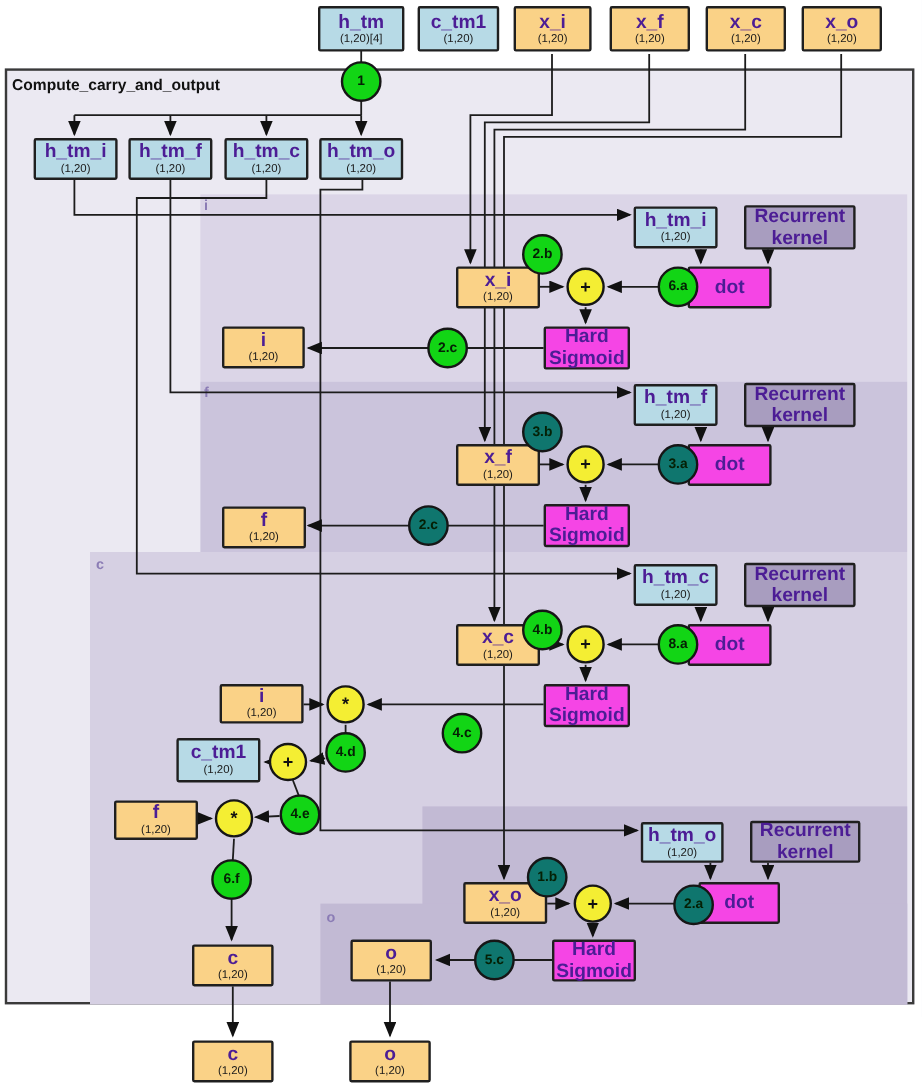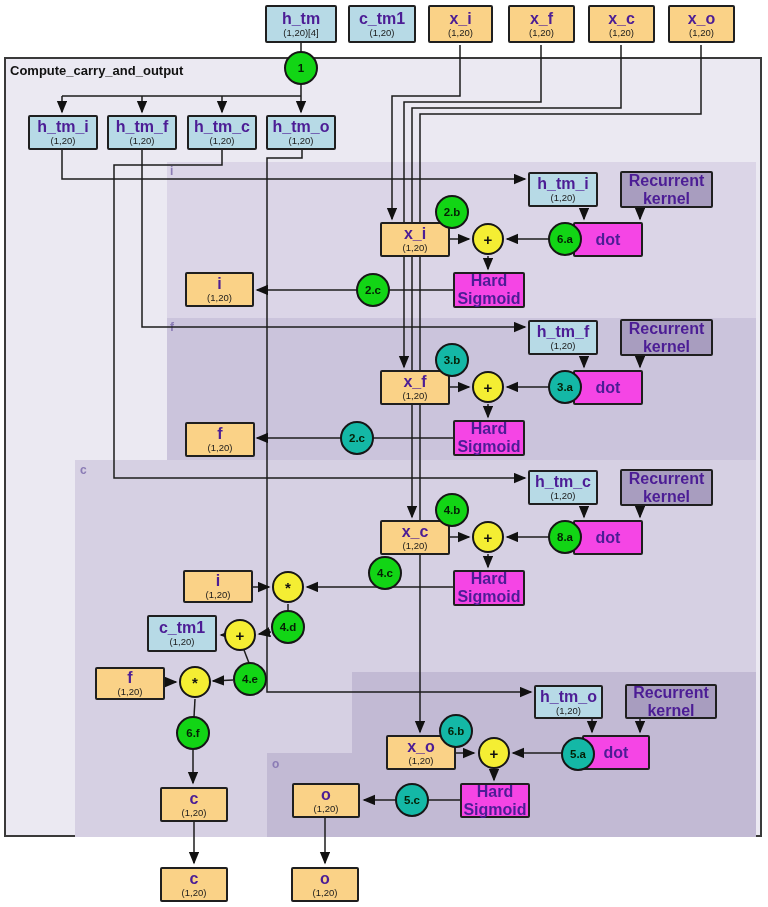--- a/index.html
+++ b/index.html
@@ -25,21 +25,21 @@
   .blue{background:#b7dae6;}
   .tan{background:#fad287;}
   .magenta{background:#f545e5;}
   .purple{background:#a89dbf;align-items:flex-end;}
   .circ{position:absolute;border-radius:50%;border:2px solid #161616;box-sizing:border-box;
         display:flex;align-items:center;justify-content:center;
         font:bold 11.5px "Liberation Sans",sans-serif;color:#052005;}
   .step{width:34px;height:34px;}
   .op{width:32px;height:32px;font-size:15px;color:#111;}
   .gbright{background:#12d515;}
-  .glight{background:#14b8a6;}
+  .glight{background:#0f766e;}
   .ycirc{background:#f4ee33;}
 </style>
 </head>
 <body>
 
 <div class="stage">
 
   <div class="container"></div>
 
   <div class="region reg-i"></div>
@@ -300,41 +300,41 @@
     </div>
   <div class="circ step glight" style="left:435px;top:343px">
       <span>3.b</span>
     </div>
   <div class="circ step glight" style="left:548px;top:370px">
       <span>3.a</span>
     </div>
   <div class="circ step glight" style="left:340px;top:421px">
       <span>2.c</span>
     </div>
-  <div class="circ step gbright" style="left:435px;top:493px">
+  <div class="circ step gbright" style="left:435px;top:508px">
       <span>4.b</span>
     </div>
   <div class="circ step gbright" style="left:548px;top:520px">
       <span>8.a</span>
     </div>
-  <div class="circ step gbright" style="left:368px;top:556px">
+  <div class="circ step gbright" style="left:368px;top:594px">
       <span>4.c</span>
     </div>
   <div class="circ step gbright" style="left:271px;top:610px">
       <span>4.d</span>
     </div>
   <div class="circ step gbright" style="left:233px;top:662px">
       <span>4.e</span>
     </div>
   <div class="circ step gbright" style="left:176px;top:716px">
       <span>6.f</span>
     </div>
   <div class="circ step glight" style="left:439px;top:714px">
-      <span>6.b</span>
+      <span>1.b</span>
     </div>
   <div class="circ step glight" style="left:561px;top:737px">
-      <span>5.a</span>
+      <span>2.a</span>
     </div>
   <div class="circ step glight" style="left:395px;top:783px">
       <span>5.c</span>
     </div>
 
 </div>
 
 </body></html>

